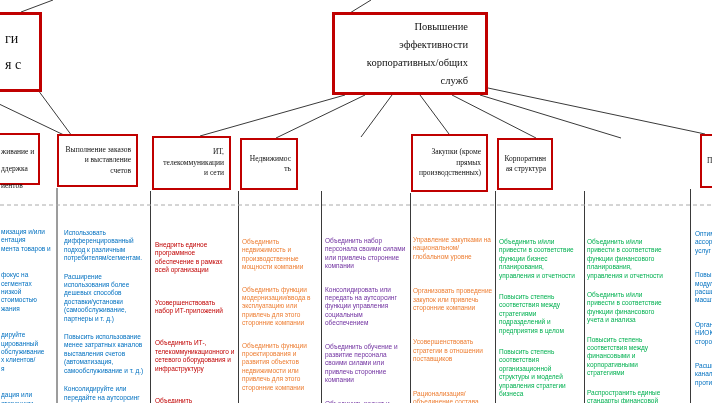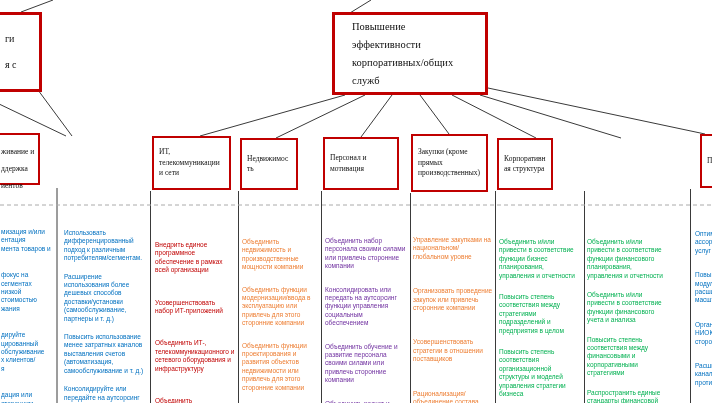--- a/index.html
+++ b/index.html
@@ -5,21 +5,21 @@
   html,body{margin:0;padding:0;background:#fff;}
   .stage{
     position:relative;width:712px;height:403px;background:#ffffff;
     overflow:hidden;font-family:"Liberation Sans",sans-serif;
   }
   svg.lines{position:absolute;left:0;top:0;width:712px;height:403px;}
   
   .rbox{
     position:absolute;background:#fff;border:2.5px solid #C00000;
     display:flex;align-items:center;justify-content:center;
-    font-family:"Liberation Serif",serif;color:#111;text-align:left;
+    font-family:"Liberation Serif",serif;color:#111;text-align:right;
     box-sizing:border-box;
   }
   .rbox .lbl{width:100%;white-space:pre-line;overflow-wrap:break-word;}
   .rbox.main{font-size:10.5px;line-height:18px;border-width:3px;padding:0 17px;}
   .rbox.child{font-size:7.5px;line-height:10.5px;padding:0 5px;}
   .rbox.edge-right{justify-content:flex-start;text-align:left;padding-left:5px;}
   .frag-serif{
     position:absolute;font-family:"Liberation Serif",serif;color:#111;
     white-space:pre-line;
   }
@@ -78,40 +78,40 @@
     <g>
       <line x1="0" y1="205" x2="712" y2="205" stroke="#aaaaaa" stroke-width="1" stroke-dasharray="4 3"></line>
     </g>
   </svg>
 
   <div class="rbox main" style="left:332px;top:12px;width:156px;height:83px">
     <div class="lbl">Повышение эффективности корпоративных/общих служб</div>
   </div>
 
   <div class="rbox main" style="left:-80px;top:12px;width:122px;height:80px"></div>
-  <div class="frag-serif" style="left:5px;top:26px;font-size:10px;line-height:26px">ги
+  <div class="frag-serif" style="left:5px;top:26px;font-size:14px;line-height:26px">ги
 я с</div>
 
   <div class="rbox child" style="left:-58px;top:133px;width:98px;height:52px"></div>
   <div class="frag-serif" style="left:1px;top:143px;width:42px;font-size:7.5px;line-height:17px">живание и
 ддержка
 иентов</div>
 
+  <div class="rbox child" style="left:57px;top:134px;width:81px;height:53px">
+    <div class="lbl">Выполнение заказов и выставление счетов</div>
+  </div>
 
   <div class="rbox child" style="left:152px;top:136px;width:79px;height:54px">
     <div class="lbl">ИТ, телекоммуникации и сети</div>
   </div>
 
   <div class="rbox child" style="left:240px;top:138px;width:58px;height:52px">
     <div class="lbl">Недвижимость</div>
   </div>
 
-  <div class="rbox child" style="left:323px;top:137px;width:76px;height:53px">
-    <div class="lbl">Персонал и мотивация</div>
-  </div>
 
   <div class="rbox child" style="left:411px;top:134px;width:77px;height:58px">
     <div class="lbl">Закупки (кроме прямых производственных)</div>
   </div>
 
   <div class="rbox child" style="left:497px;top:138px;width:56px;height:52px">
     <div class="lbl">Корпоративная структура</div>
   </div>
 
 

